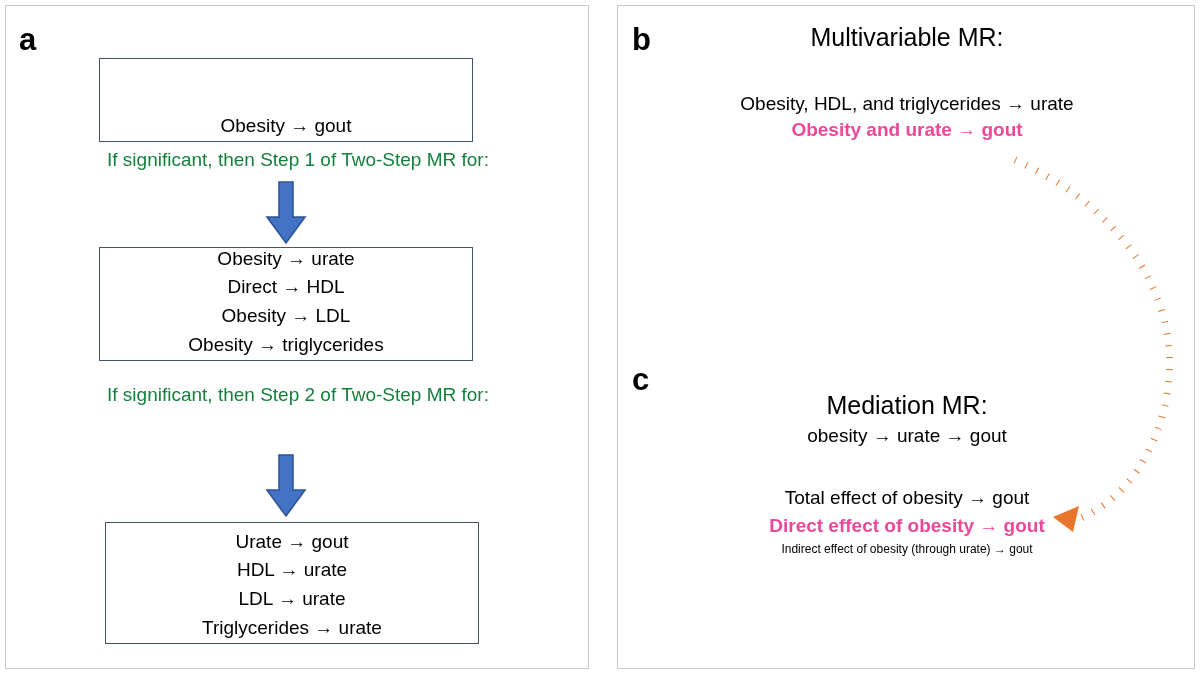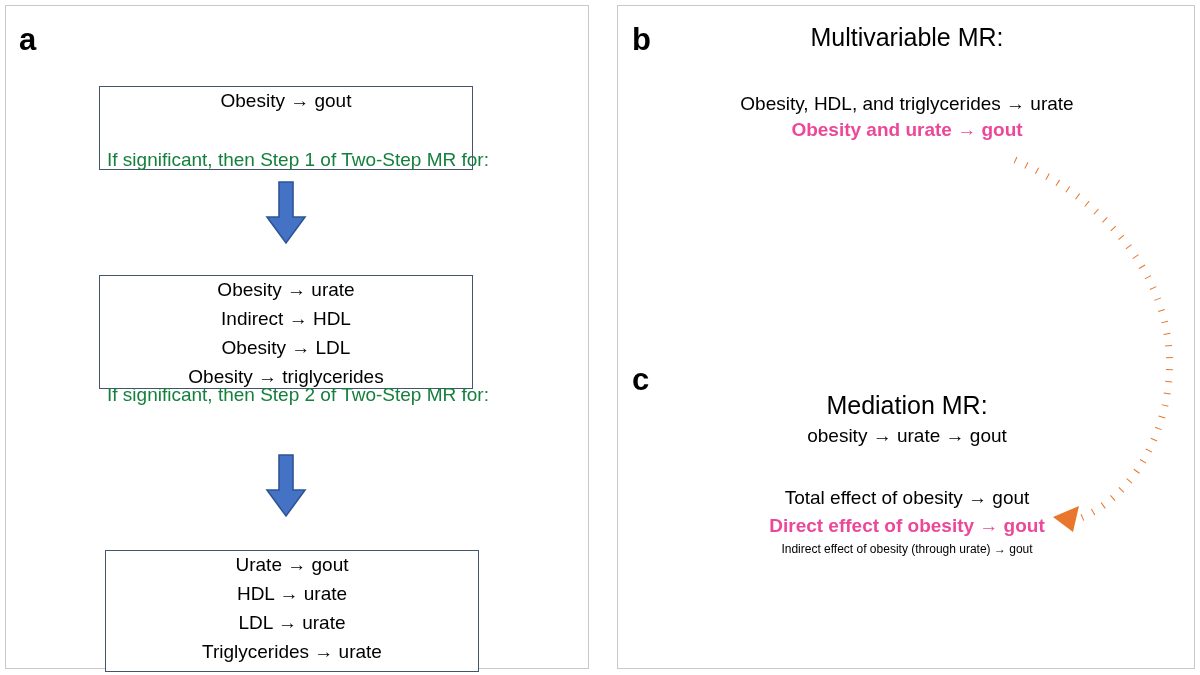--- a/index.html
+++ b/index.html
@@ -52,22 +52,21 @@
 
   
   .mr-box {
     position: absolute;
     box-sizing: border-box;
     border: 1.5px solid #44546a;
     background: #ffffff;
     display: flex;
     flex-direction: column;
     align-items: center;
-    justify-content: flex-start;
-    margin-top: 28px;
+    justify-content: flex-end;
   }
   .mr-box .line {
     font-size: 19px;
     line-height: 1.52;
     color: #000000;
     white-space: nowrap;
     text-align: center;
   }
 
   
@@ -131,21 +130,21 @@
     <div class="connector-text" style="left:0; top:143px; width:584px;">If significant, then Step 1 of Two-Step MR for:</div>
 
     <div class="blue-arrow" style="left:258px; top:175px;">
       <svg viewBox="0 0 44 64" width="44" height="64">
         <polygon points="15,1 29,1 29,36 41,36 22,62 3,36 15,36" fill="#4472c4" stroke="#2e5496" stroke-width="1.6" stroke-linejoin="miter"></polygon>
       </svg>
     </div>
 
     <div class="mr-box" style="left:93px; top:241px; width:374px; height:114px;">
       <div class="line">Obesity → urate</div>
-      <div class="line">Indirect → HDL</div>
+      <div class="line">Direct → HDL</div>
       <div class="line">Obesity → LDL</div>
       <div class="line">Obesity → triglycerides</div>
     </div>
 
     <div class="connector-text" style="left:0; top:378px; width:584px;">If significant, then Step 2 of Two-Step MR for:</div>
 
     <div class="blue-arrow" style="left:258px; top:448px;">
       <svg viewBox="0 0 44 64" width="44" height="64">
         <polygon points="15,1 29,1 29,36 41,36 22,62 3,36 15,36" fill="#4472c4" stroke="#2e5496" stroke-width="1.6" stroke-linejoin="miter"></polygon>
       </svg>

